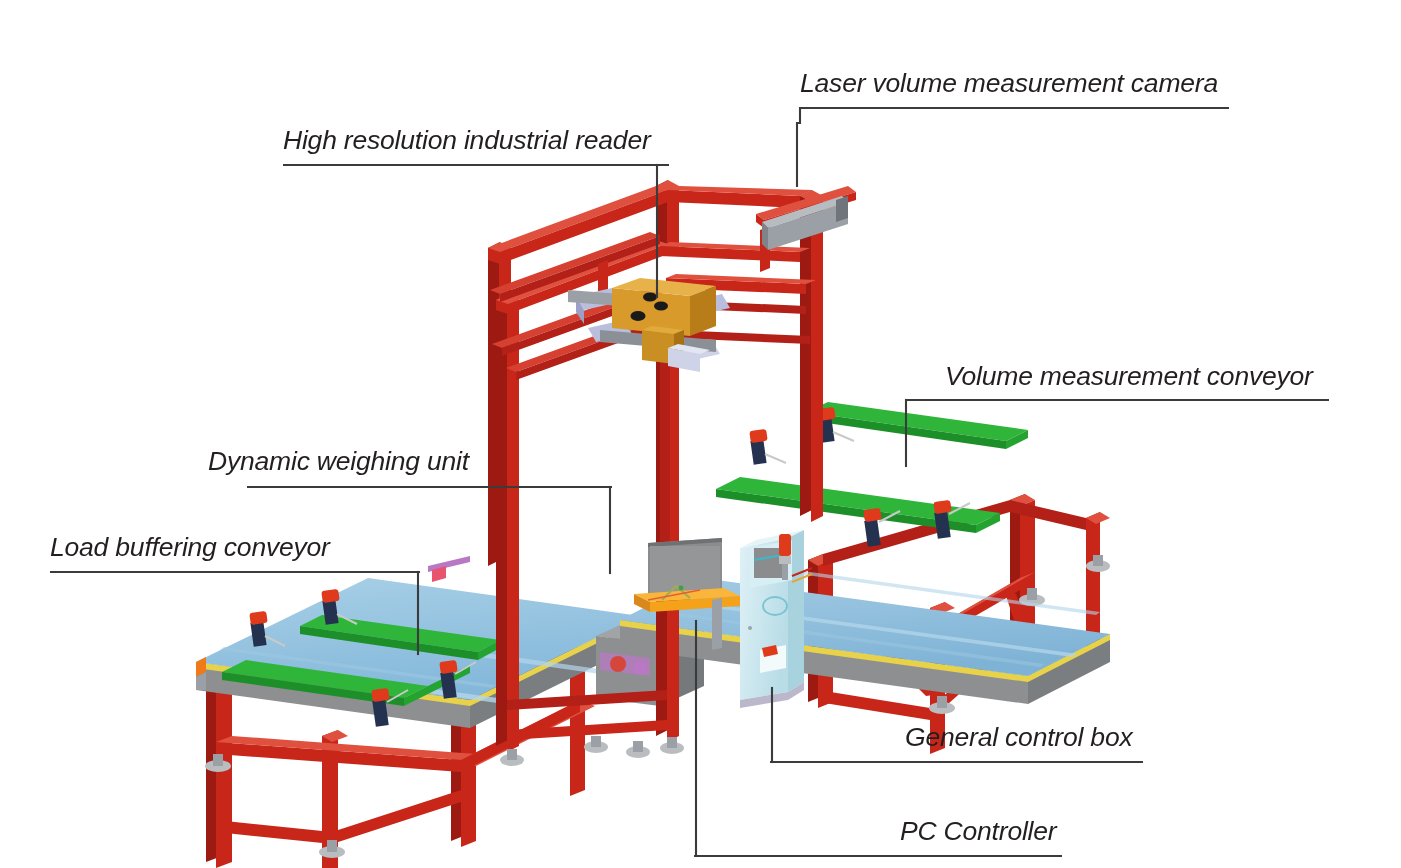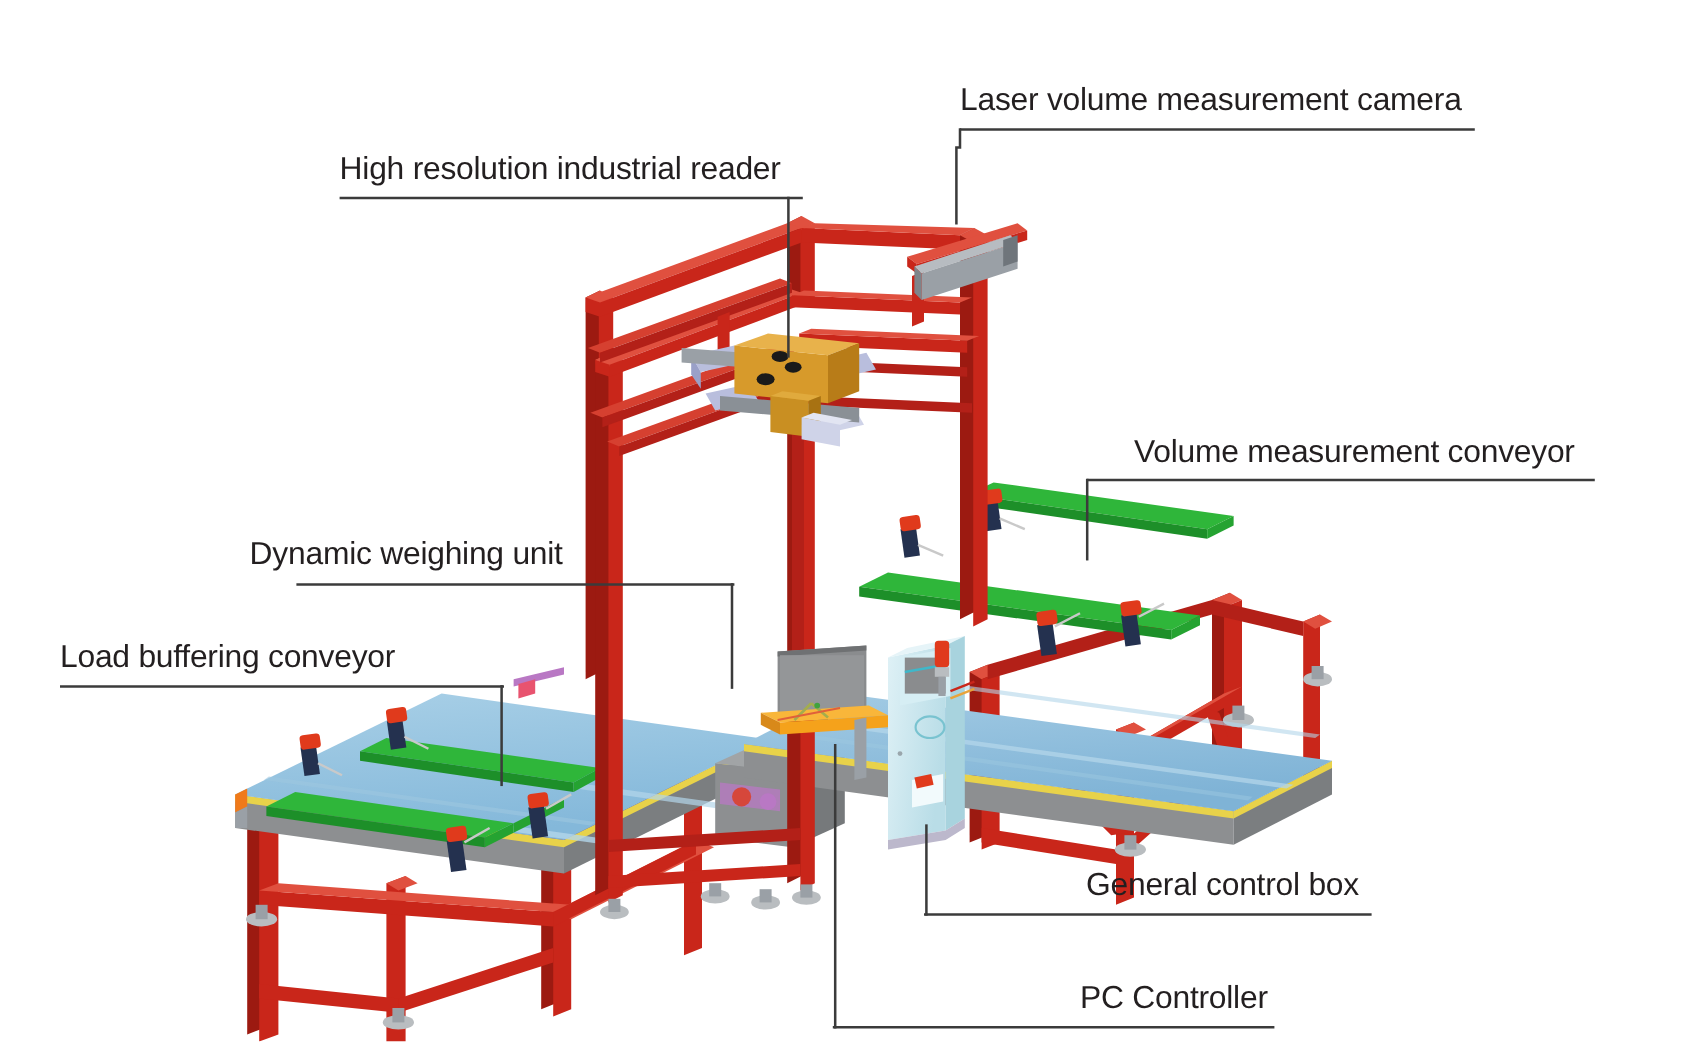--- a/index.html
+++ b/index.html
@@ -3,21 +3,21 @@
 <meta charset="utf-8">
 <title>Dimensioning Weighing Scanning System Diagram</title>
 <style>
   html,body{margin:0;padding:0;background:#ffffff;}
   body{
     width:1401px;height:868px;overflow:hidden;
     font-family:"Liberation Sans","DejaVu Sans",sans-serif;
     color:#231f20;
     position:relative;
   }
-  #stage{position:absolute;inset:0;width:1390px;height:868px;}
+  #stage{position:absolute;inset:0;width:1390px;height:868px;font-style:italic;}
   svg.diagram{display:block;width:1401px;height:868px;}
   .lbl{
     font-family:"Liberation Sans","DejaVu Sans",sans-serif;
     font-size:26.5px;
     fill:#231f20;
     letter-spacing:-0.2px;
   }
   .leader{stroke:#3b3b3b;stroke-width:2.1;fill:none;stroke-linecap:square;stroke-linejoin:miter;}
   .rule{stroke:#3b3b3b;stroke-width:2.1;}
 </style>

